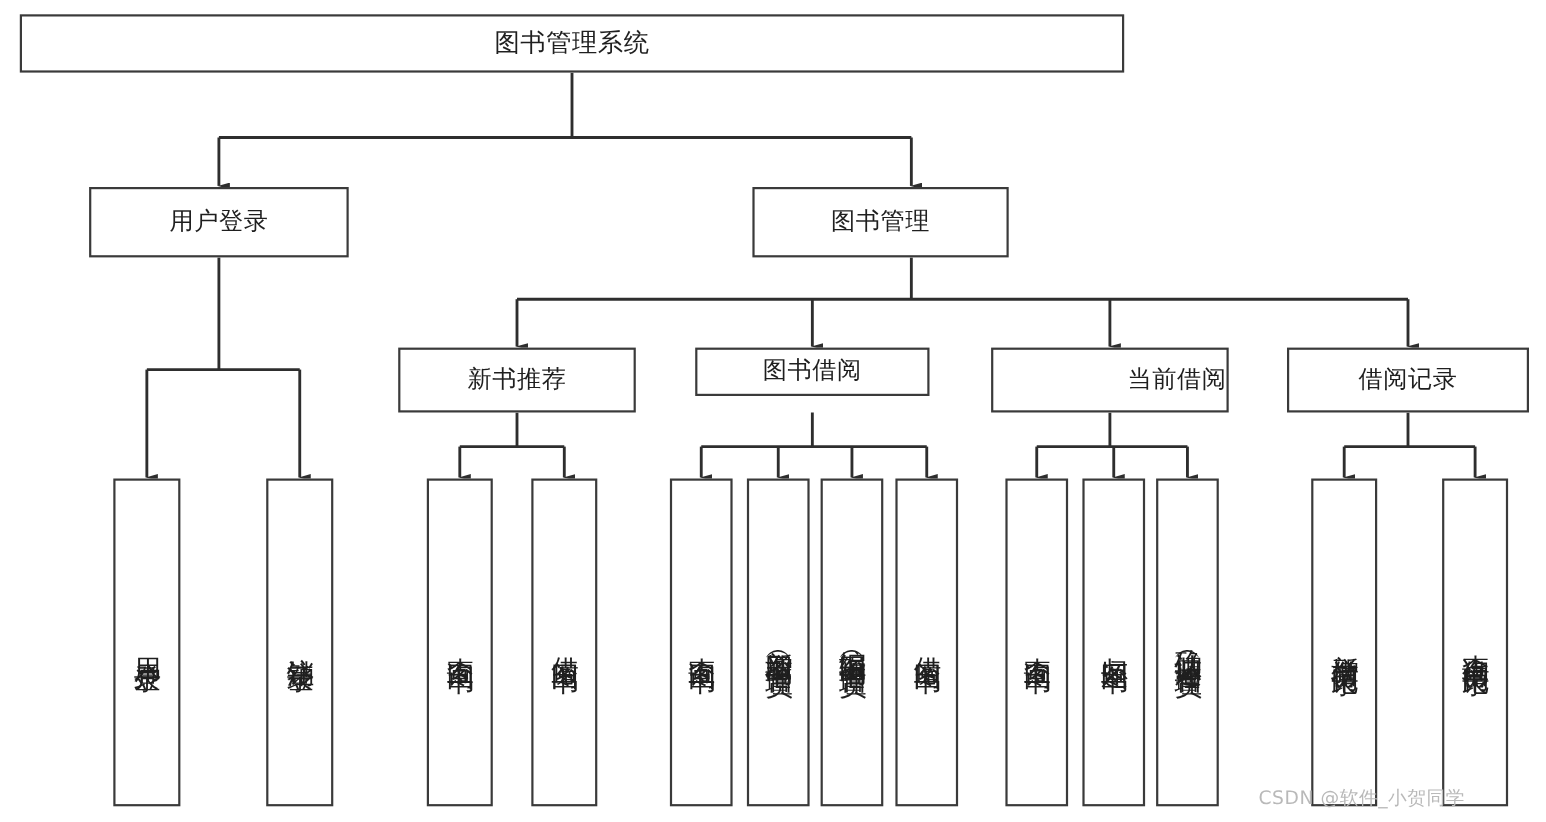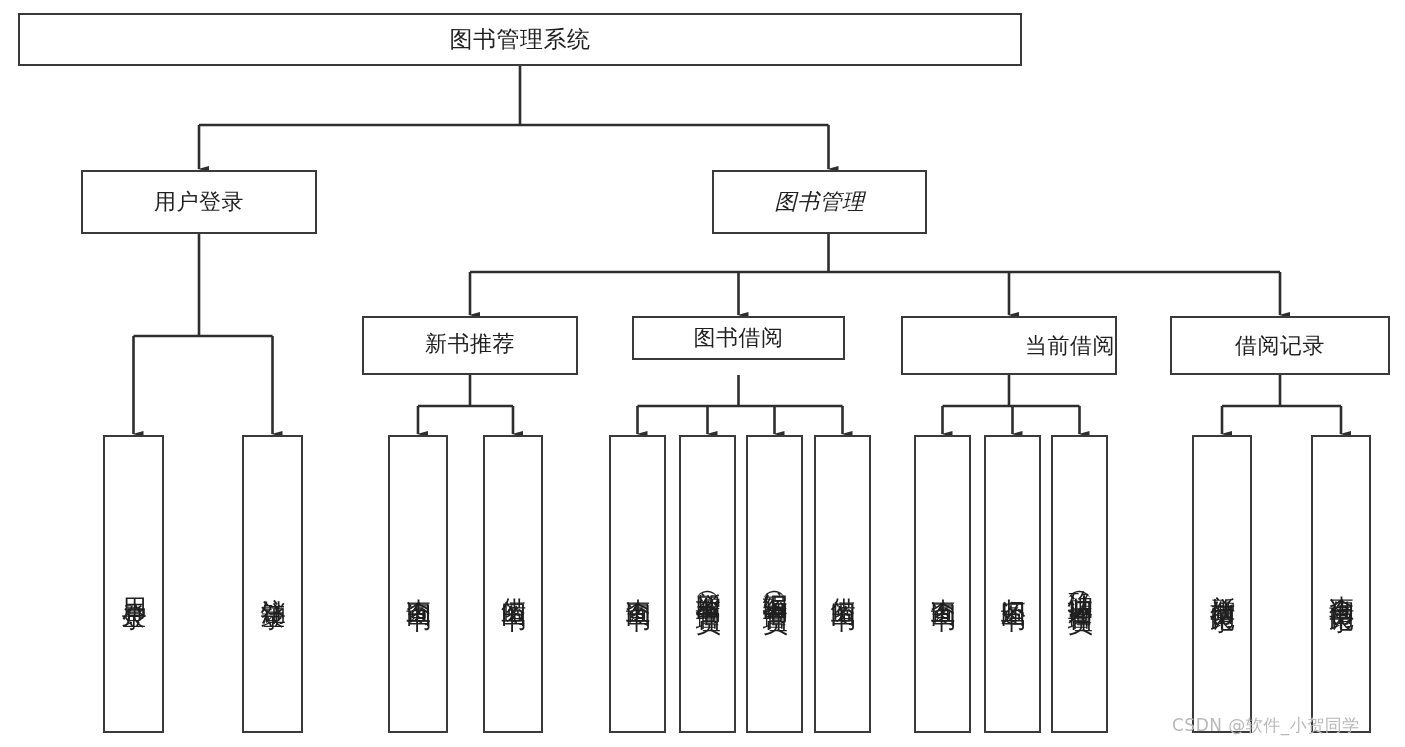--- a/index.html
+++ b/index.html
@@ -61,21 +61,21 @@
   .node.v .lbl {
     writing-mode: vertical-rl;
     text-orientation: upright;
     font-size: 25px;
     line-height: 1.05;
     letter-spacing: 3px;
     white-space: normal;
   }
   #watermark {
     position: absolute;
-    left: 1172px;
+    left: 1144px;
     top: 714px;
     font-size: 17px;
     color: #b9b9b9;
     letter-spacing: 0.5px;
     z-index: 5;
     white-space: nowrap;
     font-family: "DejaVu Sans", "Liberation Sans", sans-serif;
   }
 </style>
 </head>
@@ -126,24 +126,24 @@
       </g>
   </svg>
 
   <div id="nodes">
       <div class="node h root" style="left: 18px; top: 13px; width: 1004px; height: 53px;">
         <span class="lbl">图书管理系统</span>
       </div>
       <div class="node h" style="left: 81px; top: 170px; width: 236px; height: 64px;">
         <span class="lbl">用户登录</span>
       </div>
-      <div class="node h" style="left: 712px; top: 170px; width: 215px; height: 64px; font-style: italic;">
+      <div class="node h" style="left: 684px; top: 170px; width: 233px; height: 64px;">
         <span class="lbl">图书管理</span>
       </div>
-      <div class="node h" style="left: 362px; top: 316px; width: 216px; height: 59px; font-family: Liberation Mono, monospace;">
+      <div class="node h" style="left: 362px; top: 316px; width: 216px; height: 59px;">
         <span class="lbl">新书推荐</span>
       </div>
       <div class="node h" style="left: 632px; top: 316px; width: 213px; height: 44px;">
         <span class="lbl">图书借阅</span>
       </div>
       <div class="node h" style="left: 901px; top: 316px; width: 216px; height: 59px; justify-content: flex-end;">
         <span class="lbl">当前借阅</span>
       </div>
       <div class="node h" style="left: 1170px; top: 316px; width: 220px; height: 59px;">
         <span class="lbl">借阅记录</span>

